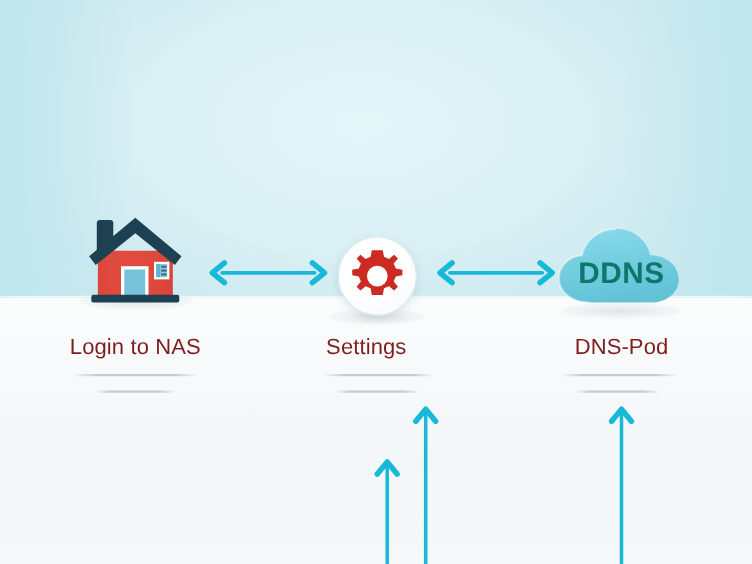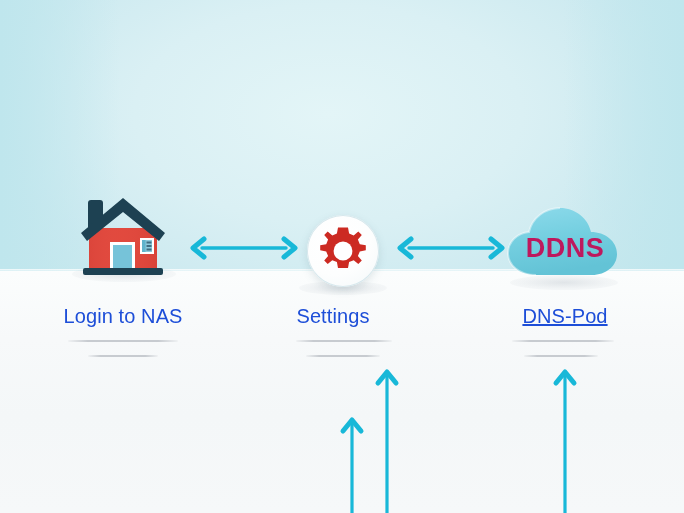--- a/index.html
+++ b/index.html
@@ -38,21 +38,21 @@
   }
   .horizon {
     position: absolute; left: 0; top: 269px; width: 684px; height: 3px;
     background: linear-gradient(to bottom, rgba(255,255,255,0.85), rgba(255,255,255,0.1));
   }
   
   .node { position: absolute; }
   .node-label {
     position: absolute;
     text-align: center;
-    color: #1d4ed8;
+    color: #7f1d1d;
     font-size: 20px;
     letter-spacing: 0.1px;
     white-space: nowrap;
   }
   .rule {
     position: absolute;
     height: 2px;
     border-radius: 1px;
     background: linear-gradient(to right, rgba(197,201,206,0.15), #c7cbd0 18%, #c7cbd0 82%, rgba(197,201,206,0.15));
   }
@@ -71,21 +71,21 @@
     background: radial-gradient(circle at 38% 32%, #ffffff 0%, #fdfefe 55%, #f2f7f9 100%);
     box-shadow: 0 3px 8px rgba(90,120,135,0.18), 0 0 0 1px rgba(210,228,234,0.9) inset;
   }
   .gear-svg { position: absolute; left: 318px; top: 226px; }
   
   .cloud-wrap { position: absolute; left: 505px; top: 203px; width: 120px; height: 82px; }
   .ddns-text {
     position: absolute; left: 505px; top: 233px;
     width: 120px; text-align: center;
     font-size: 27px; font-weight: bold;
-    color: #be185d; letter-spacing: 0.5px;
+    color: #0f766e; letter-spacing: 0.5px;
     font-family: "Liberation Sans", sans-serif;
   }
   
   svg.arrow { position: absolute; overflow: visible; }
 </style>
 </head>
 <body>
 
 <div id="stage">
 
@@ -190,21 +190,21 @@
                  C27 15 40 5 55 5
                  C70 5 83 15 86 29
                  C100 29 112 38 112 51
                  C112 63 101 72 87 72 Z" fill="url(#cloudGrad)"></path>
         <path d="M31 72 C14 72 3 62 3 50 C3 39 12 30 24 29 C27 15 40 5 55 5" fill="none" stroke="#ffffff" stroke-opacity="0.45" stroke-width="2"></path>
       </svg>
     </div>
 
     <div class="ddns-text">DDNS</div>
 
-    <div class="node-label" style="left:465px; top:305px; width:200px;text-decoration:underline;">DNS-Pod</div>
+    <div class="node-label" style="left:465px; top:305px; width:200px;">DNS-Pod</div>
 
     <div class="rule" style="left:512px; top:340px; width:102px;"></div>
     <div class="rule" style="left:524px; top:355px; width:74px;"></div>
   </div>
 
   <svg class="arrow" style="left:338px; top:414px;" width="28" height="99" viewBox="0 0 28 99">
     <line x1="14" y1="99" x2="14" y2="10" stroke="#18b8d8" stroke-width="3.2" stroke-linecap="round"></line>
     <path d="M5 17 L14 6 L23 17" fill="none" stroke="#18b8d8" stroke-width="5" stroke-linecap="round" stroke-linejoin="round"></path>
   </svg>
 

